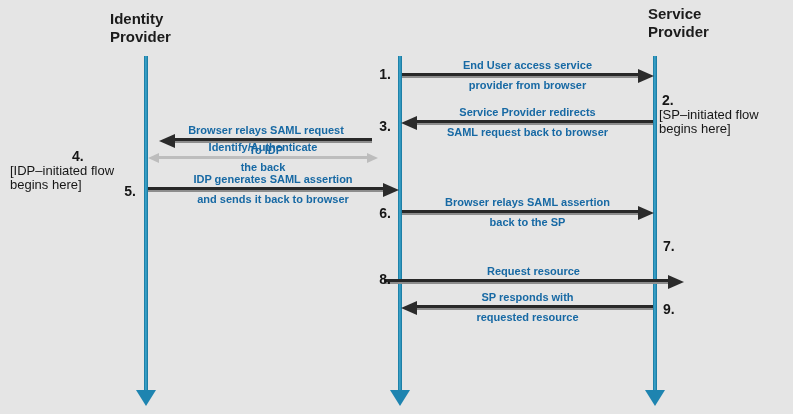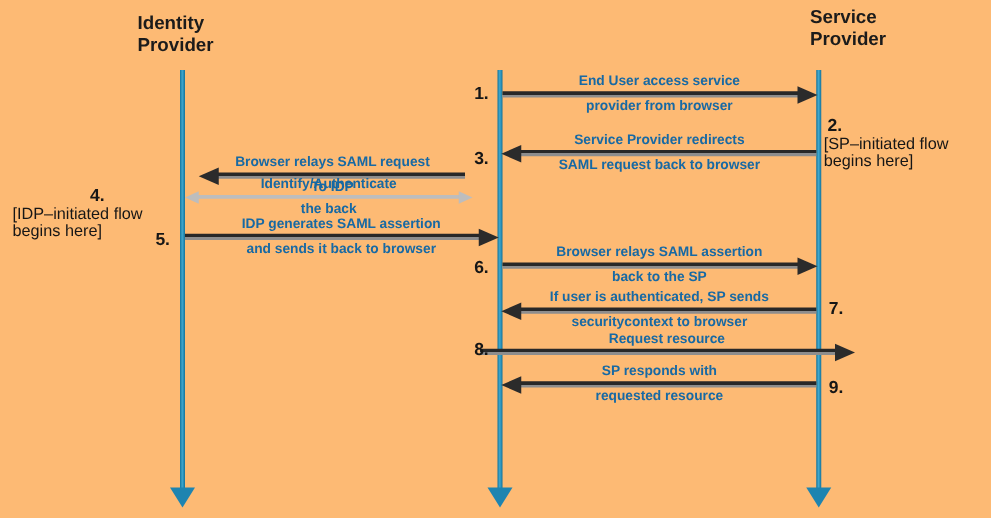--- a/index.html
+++ b/index.html
@@ -1,18 +1,18 @@
 <!DOCTYPE html>
 <html><head>
 <meta charset="utf-8">
 <style>
   * { margin:0; padding:0; box-sizing:border-box; }
   html,body { background:#ffffff; }
   #stage {
-    position:relative; width:793px; height:414px; background:#fdba74;
+    position:relative; width:793px; height:414px; background:#e5e5e5;
     font-family:"Liberation Sans", sans-serif; overflow:hidden;
   }
   .hdr { position:absolute; font-size:15px; line-height:18px; font-weight:700; color:#1b1b1b; white-space:nowrap; }
   .lf { position:absolute; top:56px; width:4px; height:336px;
         background:linear-gradient(to right,#13739b,#3fa7cd 45%,#13739b); }
   .lfhead { position:absolute; top:390px; width:0; height:0;
             border-left:10px solid transparent; border-right:10px solid transparent;
             border-top:16px solid #1e84b0; }
   .msg { position:absolute; text-align:center; }
   .mlabel { font-size:11px; line-height:13px; font-weight:700; color:#1769a4; white-space:nowrap; }
@@ -105,28 +105,20 @@
 
   <div class="msg" style="left:402px;top:196px;width:251px">
     <div class="mlabel">Browser relays SAML assertion</div>
     <div class="aline">
       <span class="shaft to-r"></span>
       <span class="ahead r"></span>
     </div>
     <div class="mlabel">back to the SP</div>
   </div>
 
-  <div class="msg" style="left:402px;top:232px;width:251px">
-    <div class="mlabel">If user is authenticated, SP sends</div>
-    <div class="aline">
-      <span class="shaft to-l"></span>
-      <span class="ahead l"></span>
-    </div>
-    <div class="mlabel">securitycontext to browser</div>
-  </div>
 
   <div class="msg" style="left:384px;top:265px;width:299px">
     <div class="mlabel">Request resource</div>
     <div class="aline">
       <span class="shaft to-r"></span>
       <span class="ahead r"></span>
     </div>
   </div>
 
   <div class="msg" style="left:402px;top:291px;width:251px">

